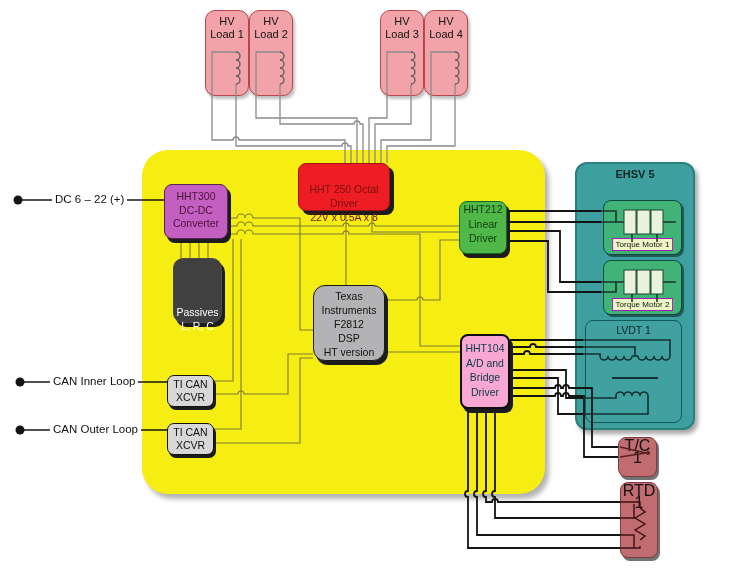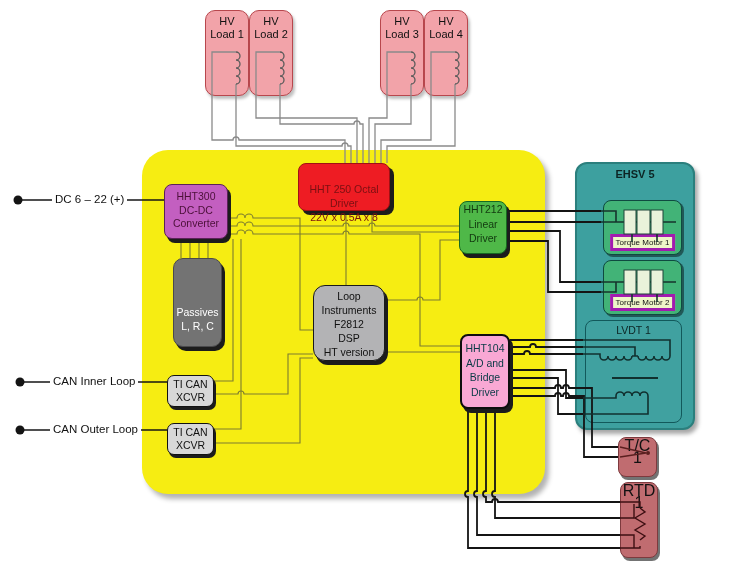--- a/index.html
+++ b/index.html
@@ -15,42 +15,42 @@
          border-radius:26px;box-shadow:4px 5px 5px rgba(0,0,0,.30);}
   .ehsv{left:575px;top:162px;width:120px;height:268px;background:#3da09f;
         border:2px solid #2b7f7d;border-radius:12px;box-shadow:3px 4px 4px rgba(0,0,0,.35);}
   .ehsv-title{position:absolute;left:0;top:4px;width:100%;font-size:11px;font-weight:bold;color:#0c2423;}
   .hv{background:#f2a3a9;border:1.5px solid #b8474d;border-radius:10px;
       box-shadow:2px 3px 3px rgba(0,0,0,.25);font-size:11px;line-height:13px;
       padding-top:4px;color:#111;}
   .dcdc{left:164px;top:184px;width:64px;height:55px;background:#c35fc0;border:1px solid #5a2258;
         border-radius:8px;box-shadow:3px 4px 0 #1c1c1c;font-size:10.5px;line-height:13.5px;
         padding-top:5px;color:#4b1038;}
-  .passives{left:173px;top:258px;width:49px;height:89px;background:#737373;border:1px solid #4a4a4c;
+  .passives{left:173px;top:258px;width:49px;height:65px;background:#404040;border:1px solid #4a4a4c;
         border-radius:10px;box-shadow:3px 4px 0 #1c1c1c;font-size:10.5px;line-height:14px;
         padding-top:46px;color:#fff;}
   .octal{left:298px;top:163px;width:92px;height:48px;background:#ee1c23;border:1px solid #a01114;
         border-radius:8px;box-shadow:4px 4px 0 #1c1c1c;font-size:10.5px;line-height:14px;
         padding-top:18px;color:#7a1012;}
   .dsp{left:313px;top:285px;width:72px;height:76px;background:#b3b3b5;border:1.5px solid #1a1a1a;
         border-radius:12px;box-shadow:3px 4px 0 #1c1c1c;font-size:10.5px;line-height:14px;
         padding-top:3px;color:#111;}
   .lin{left:459px;top:201px;width:48px;height:53px;background:#4fb848;border:1.5px solid #166a20;
         border-radius:8px;box-shadow:3px 4px 0 #1c1c1c;font-size:10.5px;line-height:14.5px;
         color:#12380f;}
   .adc{left:460px;top:334px;width:50px;height:75px;background:#f9a8d4;border:2px solid #0e0e0e;
         border-radius:8px;box-shadow:3px 4px 0 #1c1c1c;font-size:10.5px;line-height:14.5px;
         padding-top:5px;color:#083945;}
   .xcvr{width:47px;height:32px;background:#d8d8d8;border:1.5px solid #111;
         border-radius:7px;box-shadow:2px 3px 0 #1c1c1c;font-size:10.5px;line-height:13px;
         padding-top:2px;color:#111;left:167px;}
   .tm{left:26px;width:79px;height:55px;background:#42b377;border:1.5px solid #0f4a40;
       border-radius:8px;box-shadow:2px 2px 0 rgba(0,0,0,.45);}
   .tm-chip{position:absolute;left:50%;transform:translateX(-50%);bottom:3px;background:#eef6c8;
-      border:3px solid #a21caf;font-size:8px;line-height:9px;padding:1px 3px;white-space:nowrap;color:#111;}
+      border:1px solid #a21caf;font-size:8px;line-height:9px;padding:1px 3px;white-space:nowrap;color:#111;}
   .lvdt{left:8px;top:156px;width:97px;height:103px;border:1.5px solid #12595b;border-radius:8px;
       background:rgba(255,255,255,0.02);}
   .lvdt-title{position:absolute;left:0;top:3px;width:100%;font-size:10.5px;color:#0c2423;text-align:center;}
   .sensor{background:#c06c70;border:1.5px solid #7e3a3e;border-radius:8px;
       box-shadow:2px 3px 0 rgba(0,0,0,.55);font-size:16px;line-height:12px;padding-top:2px;color:#111;}
   .tc{left:618px;top:437px;width:39px;height:40px;}
   .rtd{left:620px;top:482px;width:38px;height:76px;}
   .term-label{position:absolute;background:#fff;font-size:11.5px;color:#111;padding:0 3px;
       white-space:nowrap;z-index:2;}
 </style>
@@ -143,21 +143,21 @@
   <div class="box passives z2">
       <span class="lbl">Passives
 L, R, C</span>
     </div>
   <div class="box octal z2">
       <span class="lbl">HHT 250 Octal
 Driver
 22V x 0.5A x 8</span>
     </div>
   <div class="box dsp z2">
-      <span class="lbl">Loop
+      <span class="lbl">Texas
 Instruments
 F2812
 DSP
 HT version</span>
     </div>
   <div class="box lin z2">
       <span class="lbl">HHT212
 Linear
 Driver</span>
     </div>

